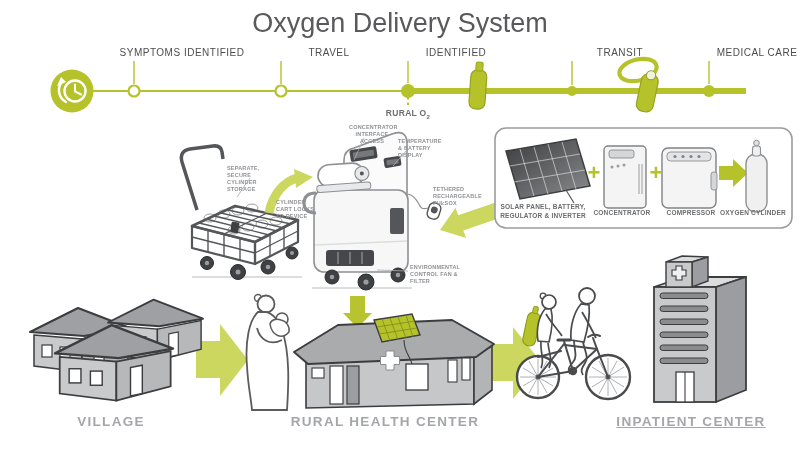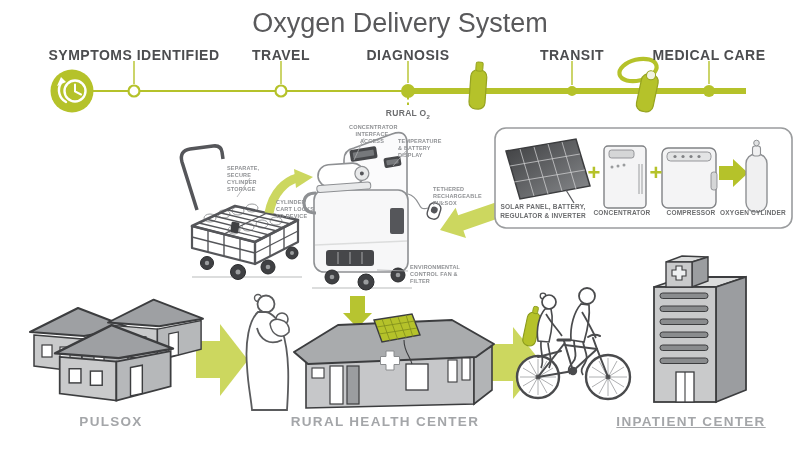--- a/index.html
+++ b/index.html
@@ -2,22 +2,22 @@
 <html><head>
 <meta charset="utf-8">
 <style>
   html,body{margin:0;padding:0;}
   body{width:800px;height:450px;background:#ffffff;overflow:hidden;
        font-family:"Liberation Sans", sans-serif;}
   .canvas{position:relative;width:800px;height:446px;background:#fff;}
   .canvas svg.art{position:absolute;left:0;top:0;}
   .txt{position:absolute;z-index:5;}
   .title{font-size:27px;color:#59595b;white-space:nowrap;transform:translateX(-50%);}
-  .stage{font-size:14px;font-weight:bold;letter-spacing:.5px;color:#4c4d4f;
-         white-space:nowrap;transform:translateX(-50%);}
+  .stage{font-size:10px;font-weight:normal;letter-spacing:.5px;color:#4c4d4f;
+         white-space:nowrap;transform:translateX(-50%);margin-left:48px;}
   .startO2{font-size:8.5px;font-weight:bold;color:#6d6e70;letter-spacing:.3px;
            white-space:nowrap;transform:translateX(-50%);}
   .startO2 .sub{font-size:6px;vertical-align:sub;}
   .anno{font-size:5.5px;font-weight:bold;color:#8f9194;letter-spacing:.2px;
         line-height:1.3;text-transform:uppercase;}
   .panel-label{font-size:6.5px;font-weight:bold;color:#6b6c6e;letter-spacing:.2px;
         line-height:1.35;text-align:center;transform:translateX(-50%);}
   .plus{font-size:22px;font-weight:bold;color:#b5c22a;transform:translate(-50%,-50%);}
   .loc{font-size:13.5px;font-weight:bold;letter-spacing:1.3px;color:#a4a6a9;
        white-space:nowrap;transform:translateX(-50%);}
@@ -399,21 +399,21 @@
     </g>
     <rect x="676" y="372" width="18" height="30" fill="#fff" stroke="#3c3d3f" stroke-width="1.3"></rect>
     <line x1="685" y1="372" x2="685" y2="402" stroke="#3c3d3f" stroke-width="1.1"></line>
   </g>
 </svg>
 
 <div class="txt title" style="left:400px;top:8px;">Oxygen Delivery System</div>
 
 <div class="txt stage" style="left:134px;top:47px;">SYMPTOMS IDENTIFIED</div>
 <div class="txt stage" style="left:281px;top:47px;">TRAVEL</div>
-<div class="txt stage" style="left:408px;top:47px;">DIAGNOSIS</div>
+<div class="txt stage" style="left:408px;top:47px;">IDENTIFIED</div>
 <div class="txt stage" style="left:572px;top:47px;text-align:right;">TRANSIT</div>
 <div class="txt stage" style="left:709px;top:47px;">MEDICAL CARE</div>
 
 <div class="txt startO2" style="left:408px;top:108px;">
   <span>RURAL O</span><span class="sub">2</span>
 </div>
 
 <div class="txt anno" style="left:227px;top:165px;width:50px;">SEPARATE, SECURE CYLINDER STORAGE</div>
 <div class="txt anno" style="left:276px;top:199px;width:42px;">CYLINDER CART LOCKS TO DEVICE</div>
 <div class="txt anno" style="left:349px;top:124px;width:46px;text-align:center;">CONCENTRATOR INTERFACE ACCESS</div>
@@ -421,17 +421,17 @@
 <div class="txt anno" style="left:433px;top:186px;width:38px;">TETHERED RECHARGEABLE PULSOX</div>
 <div class="txt anno" style="left:410px;top:264px;width:55px;">ENVIRONMENTAL CONTROL FAN &amp; FILTER</div>
 
 <div class="txt panel-label" style="left:543px;top:203px;width:86px;">SOLAR PANEL, BATTERY, REGULATOR &amp; INVERTER</div>
 <div class="txt panel-label" style="left:622px;top:209px;width:80px;">CONCENTRATOR</div>
 <div class="txt panel-label" style="left:691px;top:209px;width:70px;">COMPRESSOR</div>
 <div class="txt panel-label" style="left:753px;top:209px;width:66px;">OXYGEN CYLINDER</div>
 <div class="txt plus" style="left:594px;top:173px;">+</div>
 <div class="txt plus" style="left:656px;top:173px;">+</div>
 
-<div class="txt loc" style="left:111px;top:414px;">PULSOX</div>
+<div class="txt loc" style="left:111px;top:414px;">VILLAGE</div>
 <div class="txt loc" style="left:385px;top:414px;">RURAL HEALTH CENTER</div>
 <div class="txt loc" style="left:691px;top:414px;text-decoration:underline;">INPATIENT CENTER</div>
 
 </div>
 
 </body></html>

